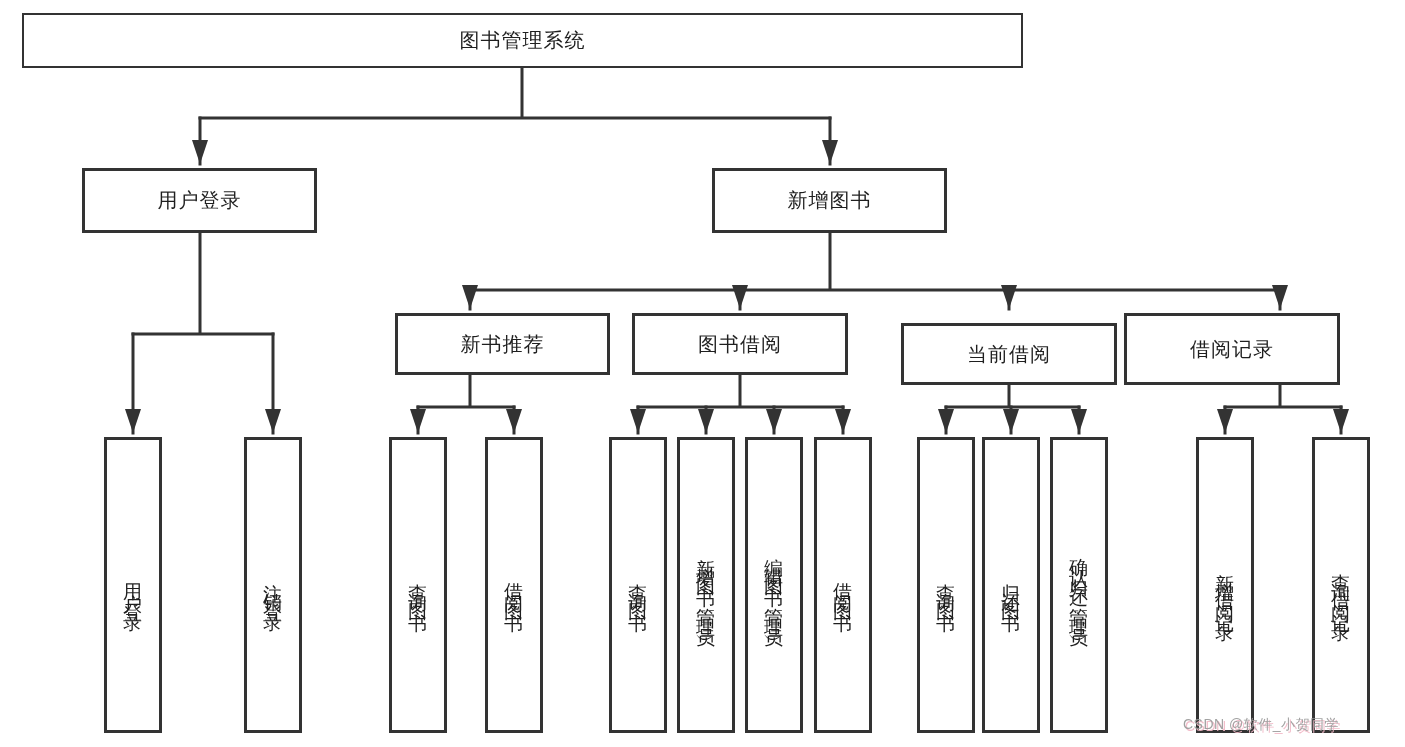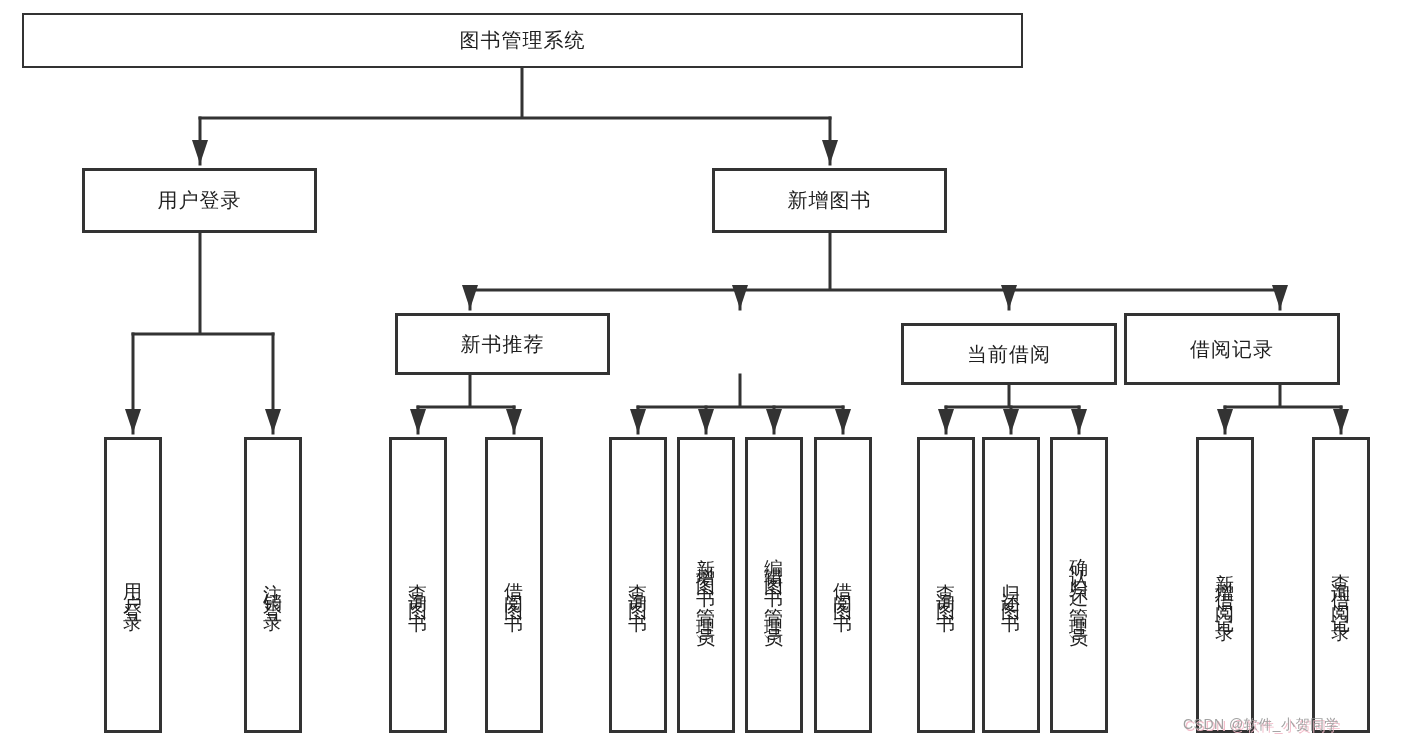--- a/index.html
+++ b/index.html
@@ -79,20 +79,21 @@
     <path d="M1225,407 L1225,433" marker-end="url(#arrow)"></path>
     <path d="M1341,407 L1341,433" marker-end="url(#arrow)"></path>
   </svg>
 
   <div class="node root" style="left:22px;top:13px;width:1001px;height:55px;">图书管理系统</div>
 
   <div class="node" style="left:82px;top:168px;width:235px;height:65px;">用户登录</div>
   <div class="node" style="left:712px;top:168px;width:235px;height:65px;">新增图书</div>
 
   <div class="node" style="left:363px;top:313px;width:215px;height:62px;margin-left:32px;">新书推荐</div>
+  <div class="node" style="left:632px;top:313px;width:216px;height:62px;">图书借阅</div>
   <div class="node" style="left:901px;top:313px;width:216px;height:62px;margin-top:10px;">当前借阅</div>
   <div class="node" style="left:1124px;top:313px;width:216px;height:72px;">借阅记录</div>
 
   <div class="node vert" style="left:104px;top:437px;width:58px;height:296px;">用户登录</div>
   <div class="node vert" style="left:244px;top:437px;width:58px;height:296px;">注销登录</div>
 
   <div class="node vert" style="left:389px;top:437px;width:58px;height:296px;">查询图书</div>
   <div class="node vert" style="left:485px;top:437px;width:58px;height:296px;">借阅图书</div>
 
   <div class="node vert" style="left:609px;top:437px;width:58px;height:296px;">查询图书</div>

